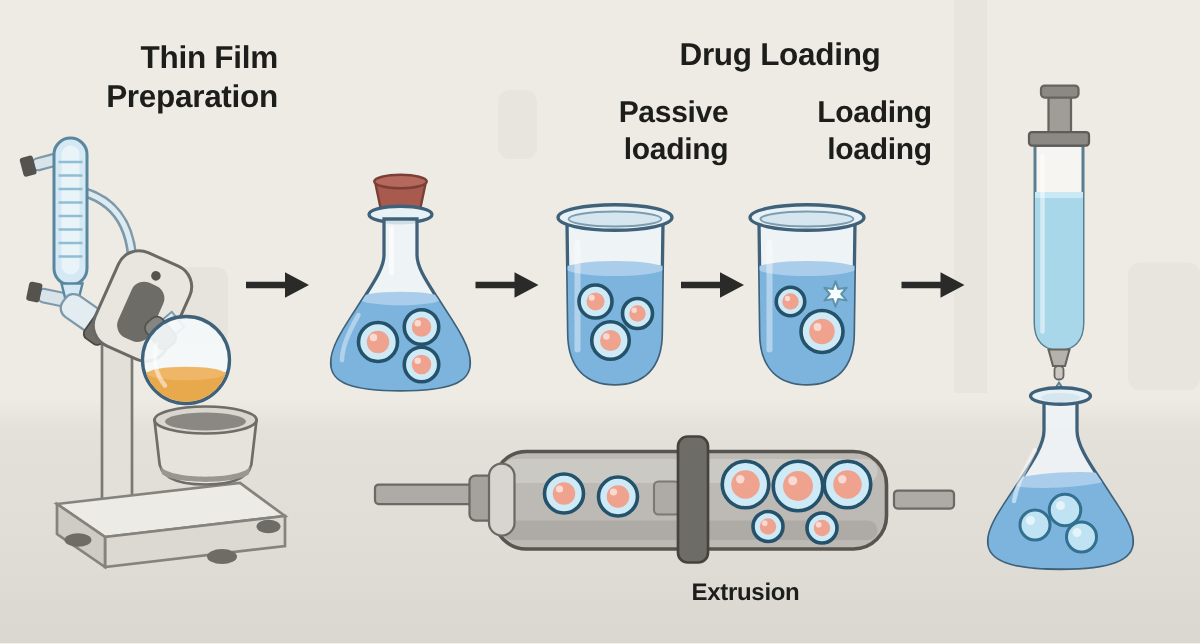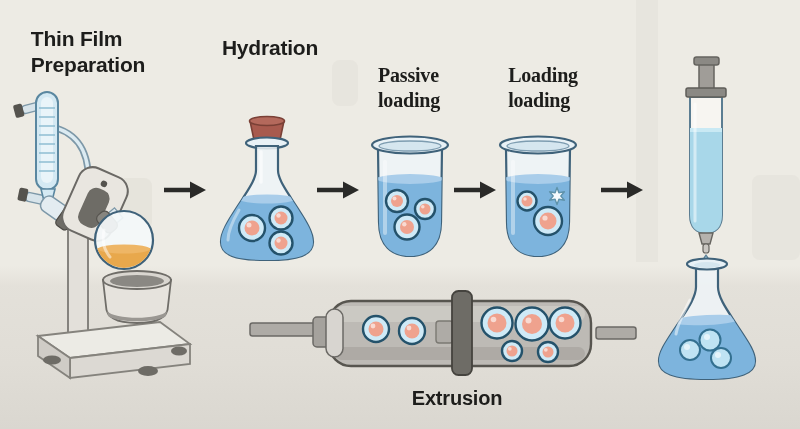--- a/index.html
+++ b/index.html
@@ -9,23 +9,23 @@
     font-family:"Liberation Sans", sans-serif;
   }
   .counter{
     position:absolute; left:0; right:0; top:266px; height:163px;
     background:linear-gradient(180deg, rgba(226,223,216,0) 0, rgba(226,223,216,.85) 20px, #e0ddd6 60%, #dad7d0 100%);
   }
   .decor{position:absolute; background:#d9d6cf; border-radius:8px;}
   .label{
     position:absolute; transform:translateX(-50%);
     color:var(--text,#1d1d1b); font-weight:700; font-size:21px; line-height:1.24;
-    white-space:pre-line; text-align:left; letter-spacing:-0.2px;
+    white-space:pre-line; text-align:right; letter-spacing:-0.2px;margin-left:40px;
   }
-  .label.sub{font-size:20px; font-weight:600;font-family:Liberation Serif, serif;}
+  .label.sub{font-size:20px; font-weight:600;}
   .arrow{position:absolute;}
   .illus{position:absolute;}
   
   .f-liq{fill:var(--liquid-blue,#7db4dd);}
   .f-surf{fill:var(--liquid-surface,#a9cdea);}
   .f-glass{fill:var(--glass-fill,#eef4f8); fill-opacity:.84; stroke:var(--glass-stroke,#3f627a); stroke-width:2.2;}
   .rim{fill:#e8f1f6; stroke:var(--glass-stroke,#3f627a); stroke-width:2.2;}
   .ring{fill:var(--liposome-ring,#cfeaf7); stroke:var(--liposome-stroke,#24526b); stroke-width:2.4;}
   .core{fill:var(--liposome-core,#efa28e);}
   .glint{fill:#ffffff; opacity:.6;}
@@ -39,26 +39,26 @@
 <div class="page">
 
   <div class="decor" style="left:112px;top:178px;width:40px;height:52px;opacity:.35"></div>
   <div class="decor" style="left:636px;top:0;width:22px;height:262px;opacity:.3;border-radius:0"></div>
   <div class="decor" style="left:752px;top:175px;width:48px;height:85px;opacity:.3"></div>
   <div class="decor" style="left:332px;top:60px;width:26px;height:46px;opacity:.3"></div>
   <div class="counter"></div>
 
   <div class="label" style="left:88px;top:26px">Thin Film
 Preparation</div>
-  <div class="label" style="left:270px;top:35px">Hydration</div>
+  <div class="label" style="left:480px;top:24px">Drug Loading</div>
   <div class="label sub" style="left:409px;top:63px">Passive
 loading</div>
   <div class="label sub" style="left:543px;top:63px">Loading
 loading</div>
-  <div class="label" style="left:457px;top:386px;font-size:20px">Extrusion</div>
+  <div class="label" style="left:457px;top:386px;font-size:16px">Extrusion</div>
 
   <svg class="arrow" style="left:163px;top:180px" width="44" height="20" viewBox="0 0 44 20">
       <path class="arrowfill" d="M1,7.8 L27,7.8 L27,1.5 L43,10 L27,18.5 L27,12.2 L1,12.2 Z"></path>
     </svg>
   <svg class="arrow" style="left:316px;top:180px" width="44" height="20" viewBox="0 0 44 20">
       <path class="arrowfill" d="M1,7.8 L27,7.8 L27,1.5 L43,10 L27,18.5 L27,12.2 L1,12.2 Z"></path>
     </svg>
   <svg class="arrow" style="left:453px;top:180px" width="44" height="20" viewBox="0 0 44 20">
       <path class="arrowfill" d="M1,7.8 L27,7.8 L27,1.5 L43,10 L27,18.5 L27,12.2 L1,12.2 Z"></path>
     </svg>

